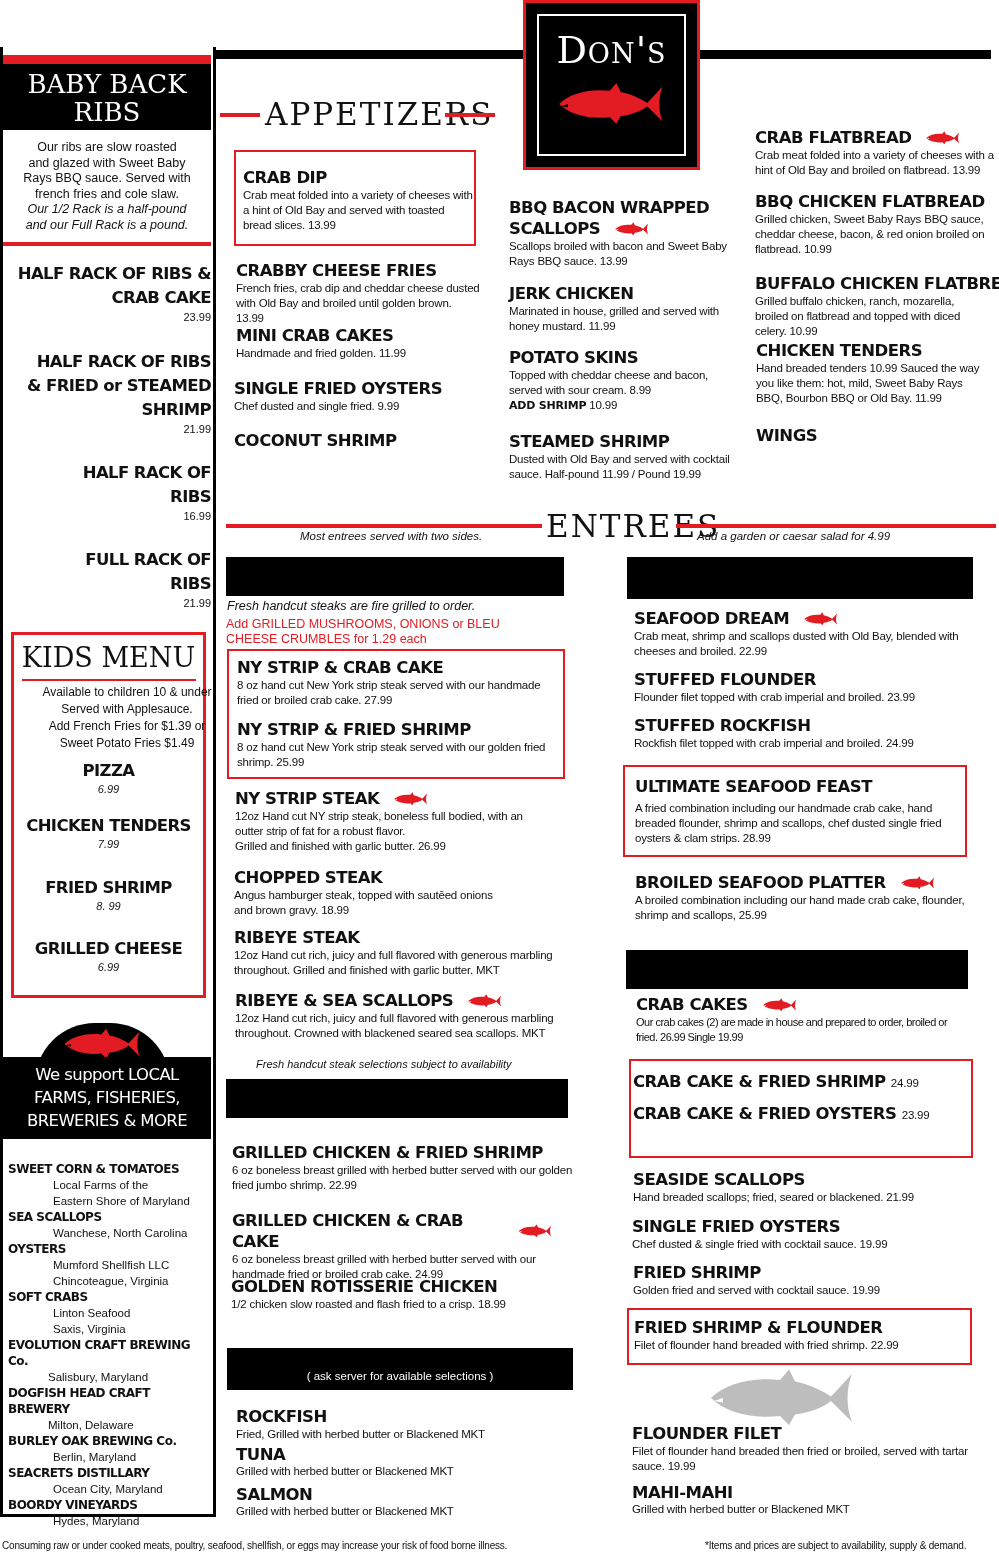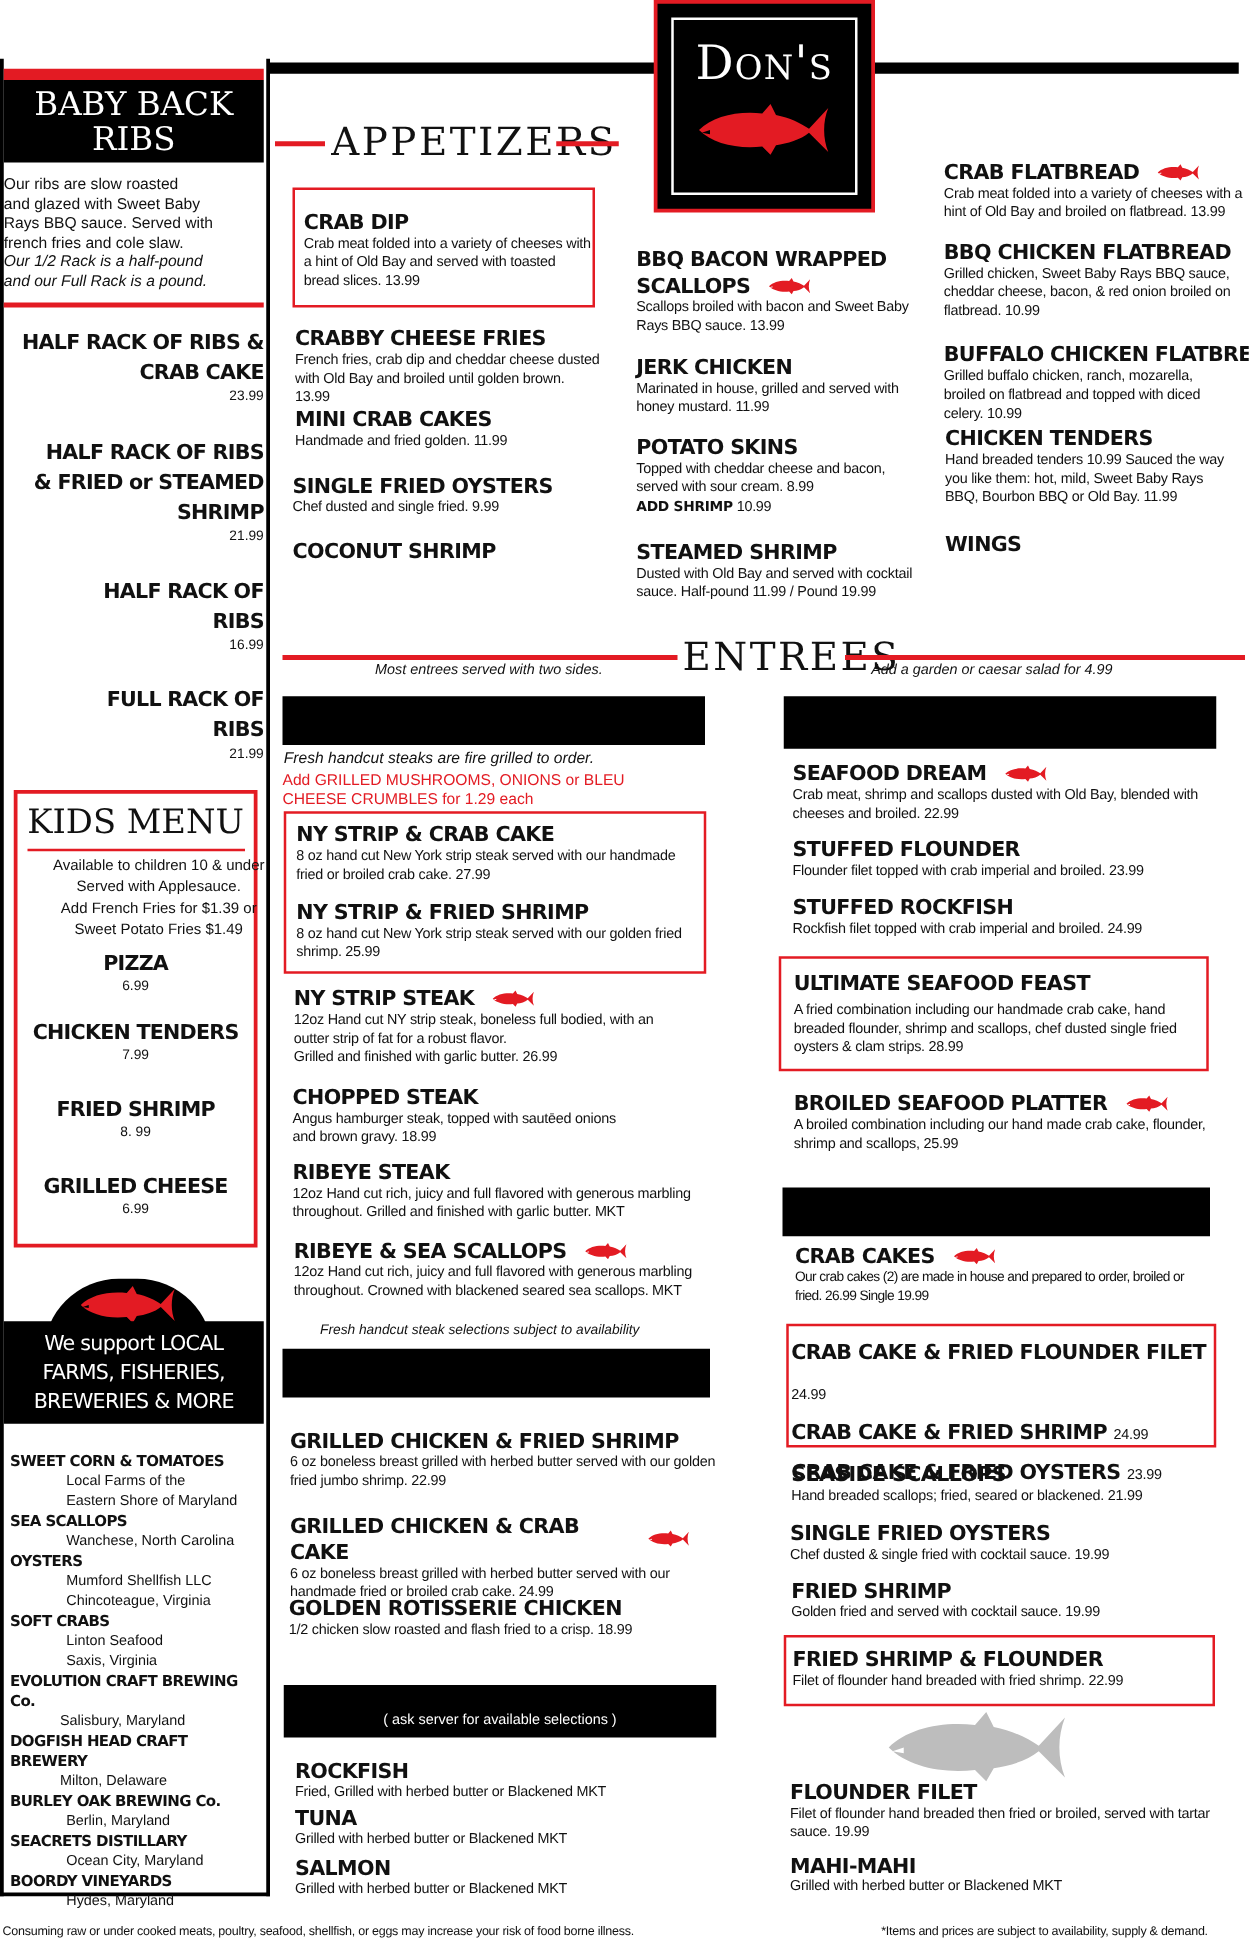--- a/index.html
+++ b/index.html
@@ -17,33 +17,33 @@
   
   .logo { left: 523px; top: 0; width: 177px; height: 170px; background: #e31b23; padding: 3px; text-align: right; }
   .logo-inner { width: 100%; height: 100%; background: #000; padding: 11px; }
   .logo-frame { width: 100%; height: 100%; border: 2px solid #fff; display: flex; flex-direction: column; align-items: center; }
   .logo-text { color: #fff; font-size: 38px; margin-top: 12px; letter-spacing: 1px; font-variant: small-caps; }
 
   
   .sidebar { left: 0; top: 47px; width: 216px; height: 1470px; border: 3px solid #000; border-top: none; background: #fff; }
   .sb-redbar { left: 3px; top: 55px; width: 208px; height: 9px; background: #e31b23; }
   .sb-ribs-head { left: 3px; top: 64px; width: 208px; height: 66px; background: #000; color: #fff; text-align: center; font-size: 26px; line-height: 28px; padding-top: 6px; }
-  .sb-ribs-desc { left: 3px; top: 140px; width: 208px; font-size: 12.5px; line-height: 15.5px; }
+  .sb-ribs-desc { left: 3px; top: 140px; width: 208px; text-align: center; font-size: 12.5px; line-height: 15.5px; }
   .sb-redline2 { left: 3px; top: 242px; width: 208px; height: 4px; background: #e31b23; }
   .sb-rib-item { left: 3px; width: 208px; text-align: right; }
   .sb-rib-item .t { font-family: "DejaVu Sans", sans-serif; font-weight: 700; font-size: 16.5px; line-height: 24px; letter-spacing: -0.6px; }
   .sb-rib-item .p { font-size: 11px; line-height: 14px; }
 
   .kids-box { left: 11px; top: 632px; width: 195px; height: 366px; border: 3px solid #e31b23; }
   .kids-title { left: 14px; top: 642px; width: 189px; text-align: center; font-size: 27px; color: #111; }
   .kids-line { left: 22px; top: 679px; width: 174px; height: 2px; background: #e31b23; }
   .kids-desc { left: 14px; top: 684px; width: 226px; text-align: center; font-size: 12px; line-height: 17px; }
   .kids-item { left: 14px; width: 189px; text-align: center; }
   .kids-item .t { font-family: "DejaVu Sans", sans-serif; font-weight: 700; font-size: 16.5px; line-height: 22px; letter-spacing: -0.6px; }
-  .kids-item .p { font-size: 11px; line-height: 14px; }
+  .kids-item .p { font-size: 11px; line-height: 14px; font-style: italic; }
 
   .local-dome { left: 35px; top: 1023px; width: 135px; height: 60px; background: #000; border-radius: 70px 70px 0 0; }
   .local-head { left: 3px; top: 1057px; width: 208px; height: 82px; background: #000; color: #fff; text-align: center; font-family: "DejaVu Sans", sans-serif; font-size: 16.5px; line-height: 23px; padding-top: 6px; letter-spacing: -0.6px; }
   .local-list { left: 8px; top: 1161px; width: 205px; }
   .local-list .n { font-family: "DejaVu Sans", sans-serif; font-weight: 700; font-size: 12px; line-height: 16px; letter-spacing: -0.5px; }
   .local-list .l { font-size: 11.5px; line-height: 16px; padding-left: 45px; }
 
   
   .sec-red { height: 4px; background: #e31b23; }
   .sec-title { font-size: 31px; letter-spacing: 2px; color: #111; }
@@ -380,21 +380,20 @@
   <div class="title">
       <span>CRAB CAKES</span>
       <svg class="fish-sm" style="fill:#e31b23">
         <use href="#fish"></use>
       </svg>
     </div>
   <div class="desc" style="font-size:11px;letter-spacing:-0.5px">Our crab cakes (2) are made in house and prepared to order, broiled or fried.  26.99  Single 19.99</div>
 </div>
 <div class="abs boxed" style="left:629px;top:1059px;width:344px;height:99px"></div>
 <div class="abs" style="left:633px;top:1066px;width:340px">
-  <div class="title" style="font-size:16.5px;line-height:32px"><span>CRAB CAKE &amp; FRIED FLOUNDER FILET</span> <span class="desc" style="font-weight:400">24.99</span></div>
   <div class="title" style="font-size:16.5px;line-height:32px"><span>CRAB CAKE &amp; FRIED SHRIMP</span> <span class="desc" style="font-weight:400">24.99</span></div>
   <div class="title" style="font-size:16.5px;line-height:32px"><span>CRAB CAKE &amp; FRIED OYSTERS</span> <span class="desc" style="font-weight:400">23.99</span></div>
 </div>
 <div class="abs item" style="left:633px;top:1169px;width:340px">
   <div class="title">SEASIDE SCALLOPS</div>
   <div class="desc">Hand breaded scallops; fried, seared or blackened.  21.99</div>
 </div>
 <div class="abs item" style="left:632px;top:1216px;width:340px">
   <div class="title">SINGLE FRIED OYSTERS</div>
   <div class="desc">Chef dusted &amp; single fried with cocktail sauce.  19.99</div>

